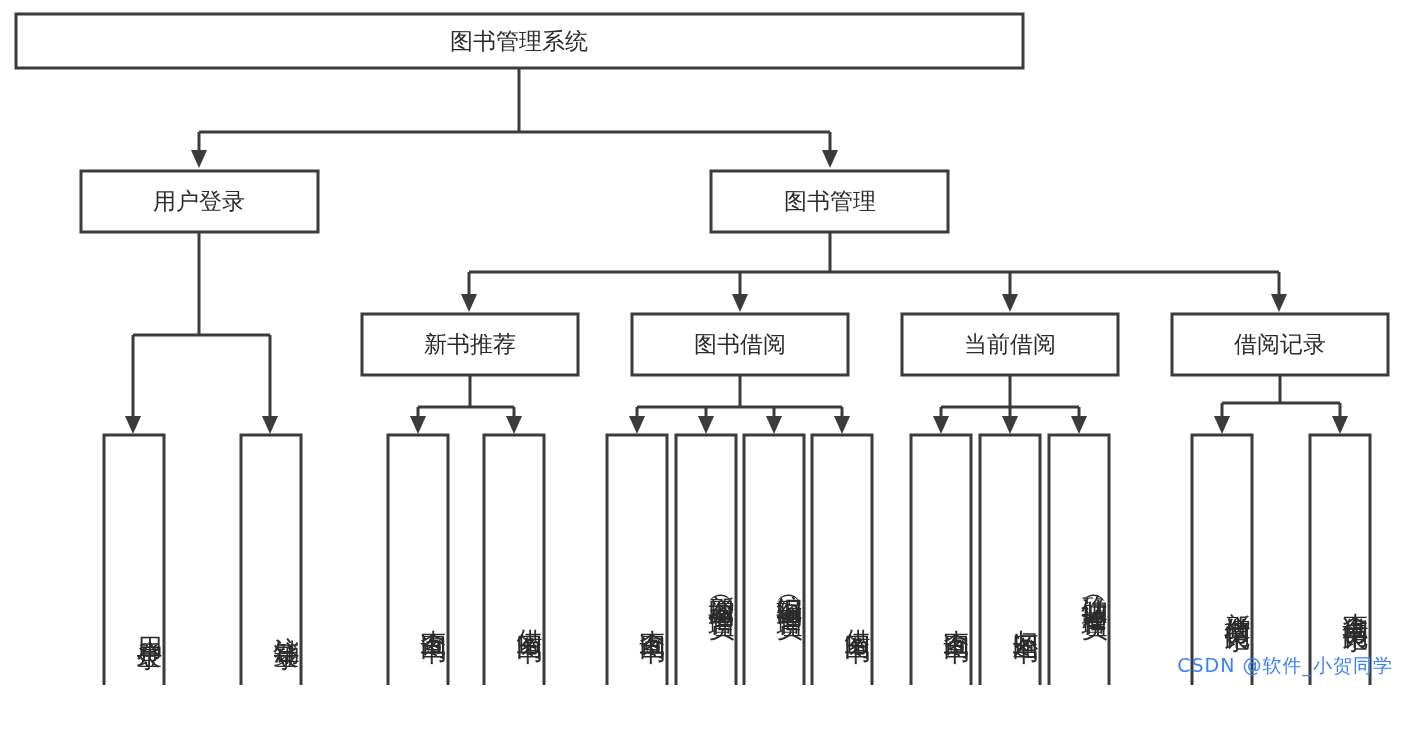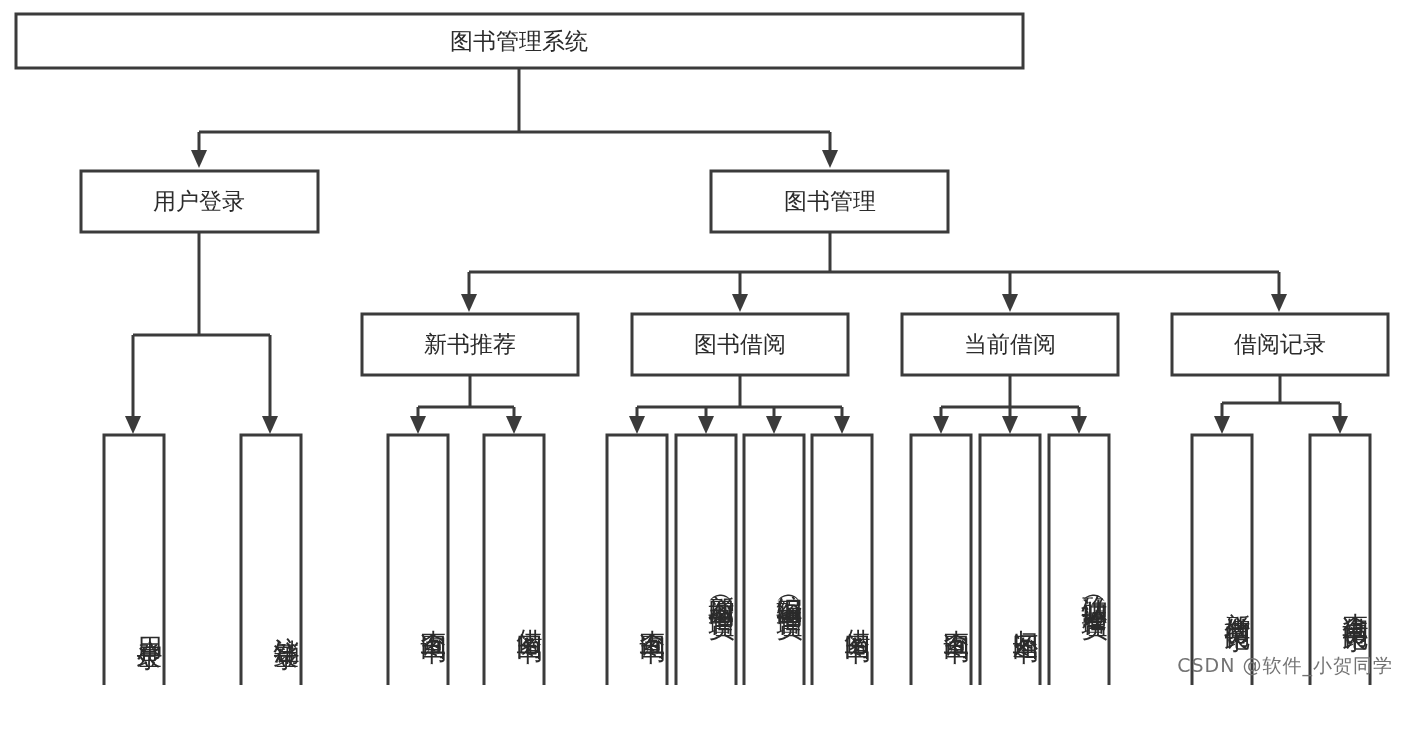--- a/index.html
+++ b/index.html
@@ -57,21 +57,21 @@
     justify-content: center;
     white-space: nowrap;
     pointer-events: none;
   }
   .watermark {
     position: absolute;
     right: 12px;
     bottom: 6px;
     font-family: "DejaVu Sans", "Liberation Sans", sans-serif;
     font-size: 19px;
-    color: #737373;
+    color: #3b82f6;
     letter-spacing: 1px;
     white-space: nowrap;
   }
 </style>
 </head>
 <body>
 
 <div id="diagram-root">
 
   <svg class="diagram-canvas" viewBox="0 0 1405 747">

